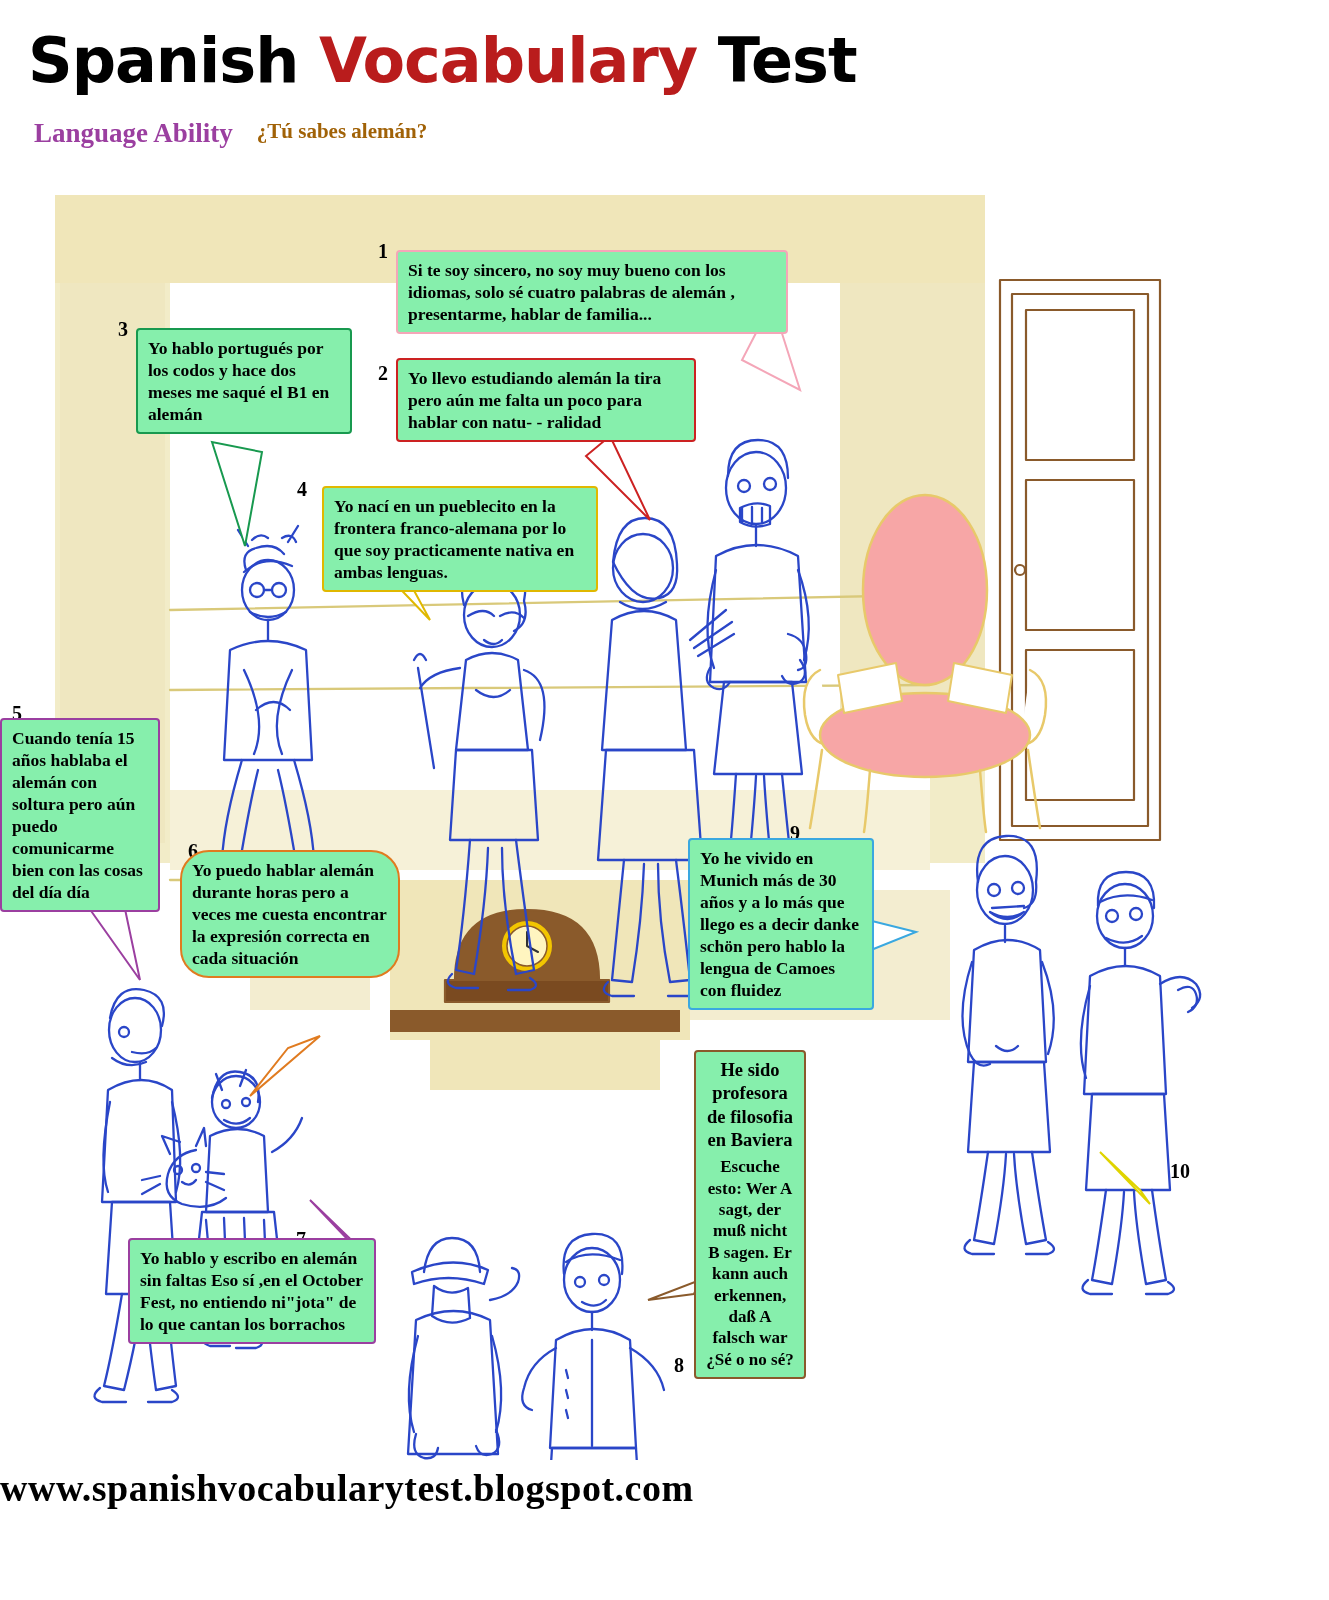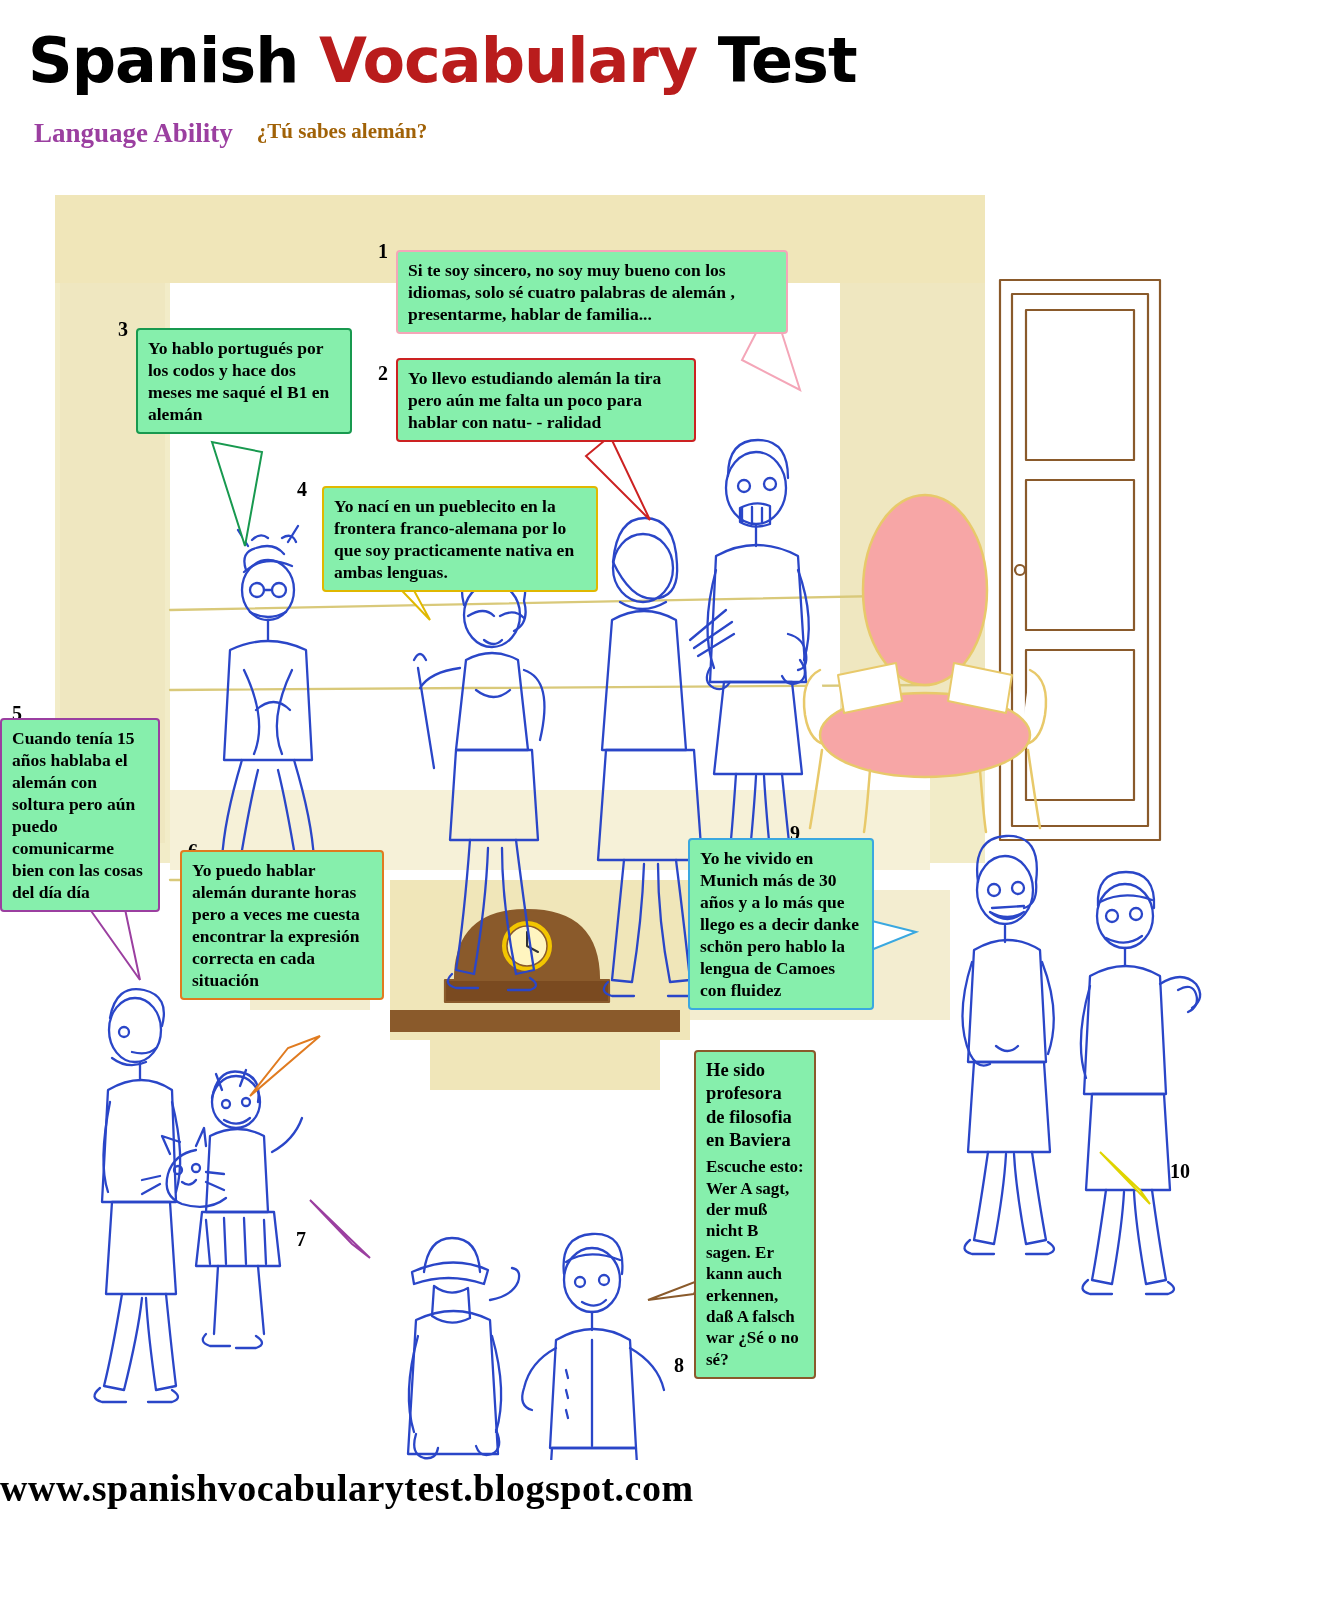--- a/index.html
+++ b/index.html
@@ -393,24 +393,25 @@
   <div class="bubble" style="left:396px; top:60px; width:392px; border-color:#f4a6b8;">Si te soy sincero, no soy muy bueno con los idiomas, solo sé cuatro palabras de alemán , presentarme, hablar de familia...</div>
 
   <div class="bubble" style="left:396px; top:168px; width:300px; border-color:#cc2222;">Yo llevo estudiando alemán la tira pero aún me falta un poco para hablar con natu- - ralidad</div>
 
   <div class="bubble" style="left:136px; top:138px; width:216px; border-color:#18994f;">Yo hablo portugués por los codos y hace dos meses me saqué el B1 en alemán</div>
 
   <div class="bubble" style="left:322px; top:296px; width:276px; border-color:#e0b800;">Yo nací en un pueblecito en la frontera franco-alemana por lo que soy practicamente nativa en ambas lenguas.</div>
 
   <div class="bubble" style="left:0px; top:528px; width:160px; border-color:#9b3fa0;">Cuando tenía 15 años hablaba el alemán con soltura pero aún puedo comunicarme bien con las cosas del día día</div>
 
-  <div class="bubble" style="left:180px; top:660px; width:204px; border-color:#e07b20;">Yo puedo hablar alemán durante horas pero a veces me cuesta encontrar la expresión correcta  en cada  situación</div>
-
-
-  <div class="bubble" style="left:694px; top:860px; width:122px; border-color:#8a5a2b;">
+  <div class="bubble" style="left:180px; top:660px; width:220px; border-color:#e07b20;border-radius:29px;">Yo puedo hablar alemán durante horas pero a veces me cuesta encontrar la expresión correcta  en cada  situación</div>
+
+  <div class="bubble" style="left:128px; top:1048px; width:248px; border-color:#9b3fa0;">Yo hablo y escribo en alemán sin faltas Eso sí ,en el October Fest, no entiendo ni"jota" de lo que cantan los borrachos</div>
+
+  <div class="bubble" style="left:694px; top:860px; width:112px; border-color:#8a5a2b;text-align:center;">
     <div style="font-size:18.5px;">He sido profesora de filosofia en Baviera</div>
     <div style="font-size:17px; margin-top:4px;">Escuche esto: Wer A sagt, der muß nicht B sagen. Er kann auch erkennen, daß A falsch war ¿Sé o no sé?</div>
   </div>
 
   <div class="bubble" style="left:688px; top:648px; width:186px; border-color:#3aa8e0;">Yo he vivido en Munich más de 30 años y a lo más que llego es a decir danke schön pero hablo la lengua de Camoes con fluidez</div>
 
 
 </div>
 
 <div id="footer">www.spanishvocabularytest.blogspot.com</div>

